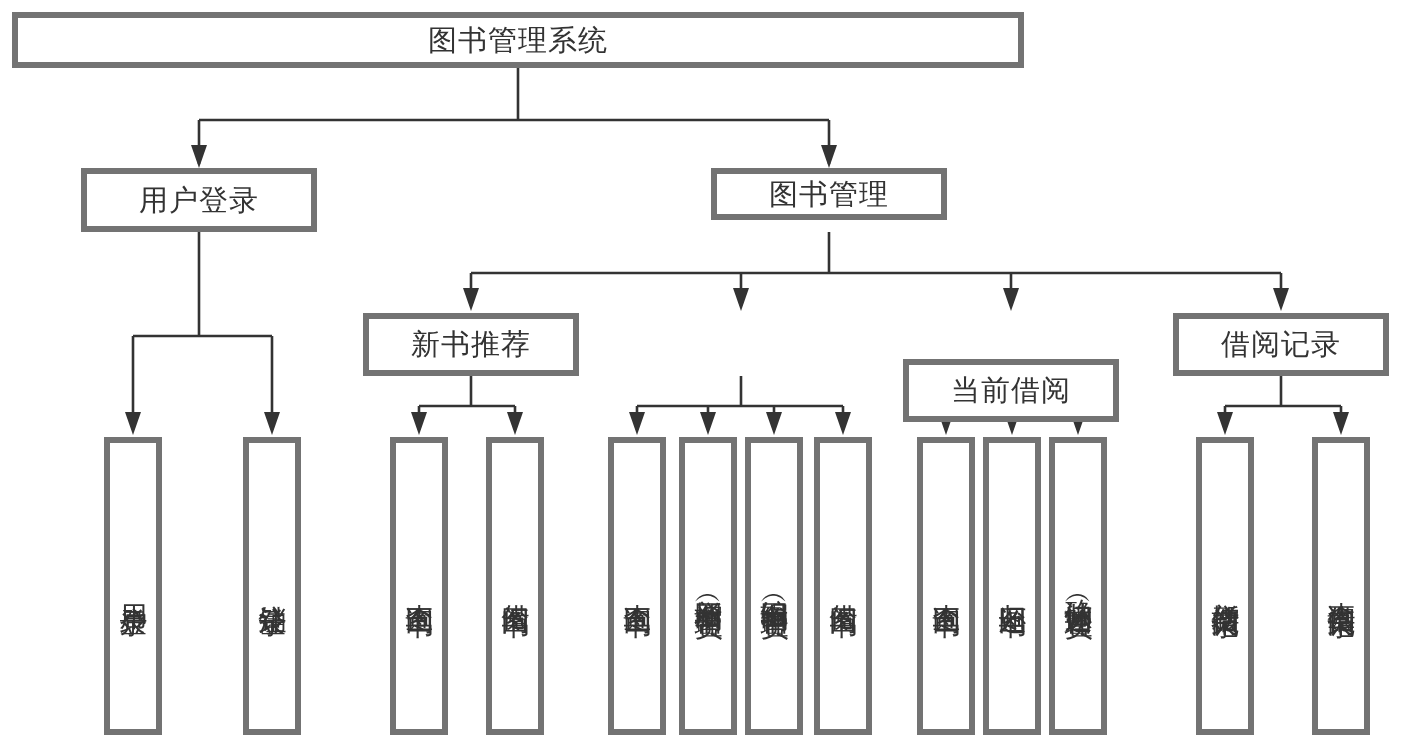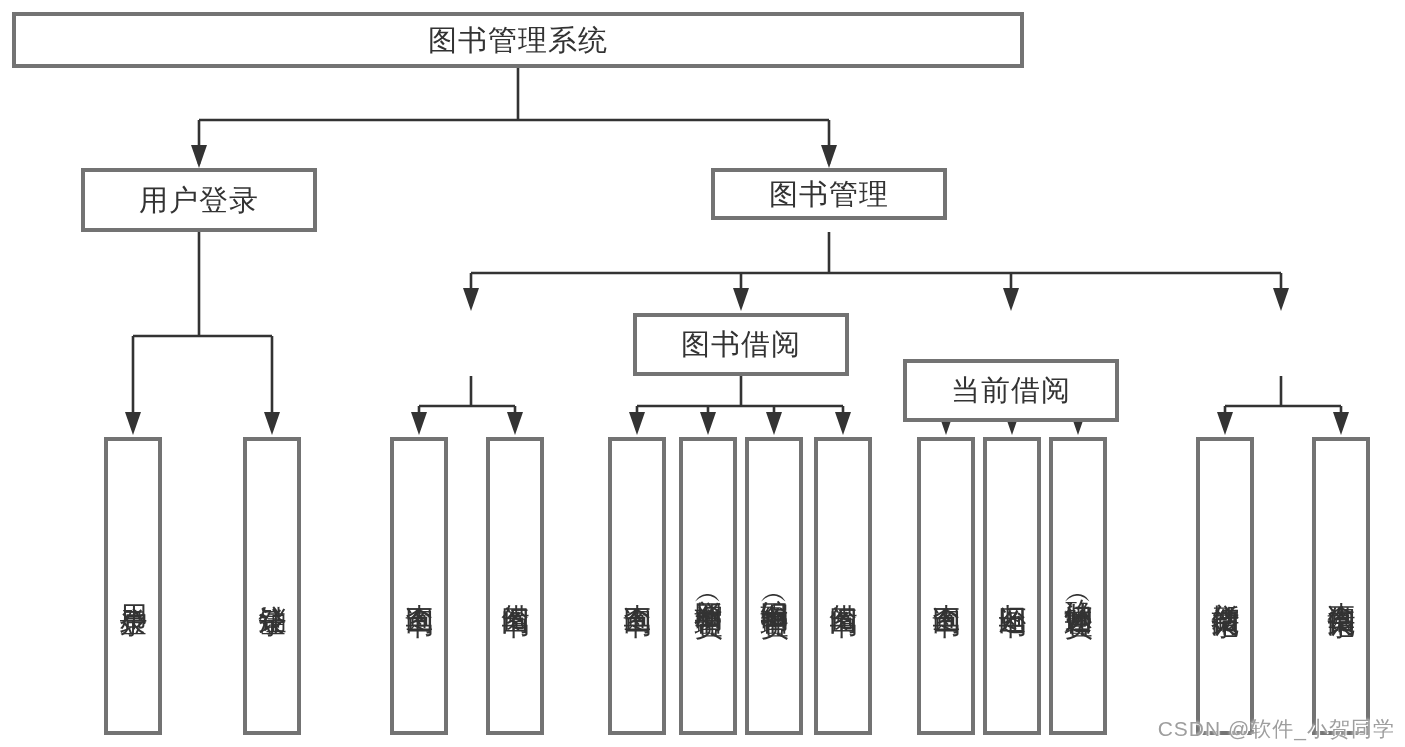--- a/index.html
+++ b/index.html
@@ -14,21 +14,21 @@
     width: 1405px; height: 747px;
     background: #ffffff;
   }
   .connectors {
     position: absolute; left: 0; top: 0;
     width: 1405px; height: 747px;
   }
   .node {
     position: absolute;
     background: #ffffff;
-    border: 4px solid #737373;
+    border: 6px solid #737373;
     display: flex;
     align-items: center;
     justify-content: center;
     color: #333333;
   }
   .node .lbl {
     font-size: 29px;
     letter-spacing: 1px;
     color: #333333;
     line-height: 1;
@@ -113,25 +113,28 @@
     <span class="lbl">图书管理系统</span>
   </div>
 
   <div class="node n-login">
     <span class="lbl">用户登录</span>
   </div>
   <div class="node n-mgmt">
     <span class="lbl">图书管理</span>
   </div>
 
-  <div class="node n-l3-1">
-    <span class="lbl">图书借阅</span>
+  <div class="node n-l3-0">
+    <span class="lbl">新书推荐</span>
   </div>
   <div class="node n-l3-2">
     <span class="lbl">当前借阅</span>
+  </div>
+  <div class="node n-l3-3">
+    <span class="lbl">借阅记录</span>
   </div>
 
   <div class="node vnode n-u0">
     <span class="lbl">用户登录</span>
   </div>
   <div class="node vnode n-u1">
     <span class="lbl">注销登录</span>
   </div>
 
   <div class="node vnode n-a0">
@@ -164,14 +167,13 @@
     <span class="lbl">确认归还（管理员）</span>
   </div>
 
   <div class="node vnode n-d0">
     <span class="lbl">新增借阅记录</span>
   </div>
   <div class="node vnode n-d1">
     <span class="lbl">查询借阅记录</span>
   </div>
 
-  <div class="watermark">CSDN @软件_小贺同学</div>
 </div>
 
 </body></html>

